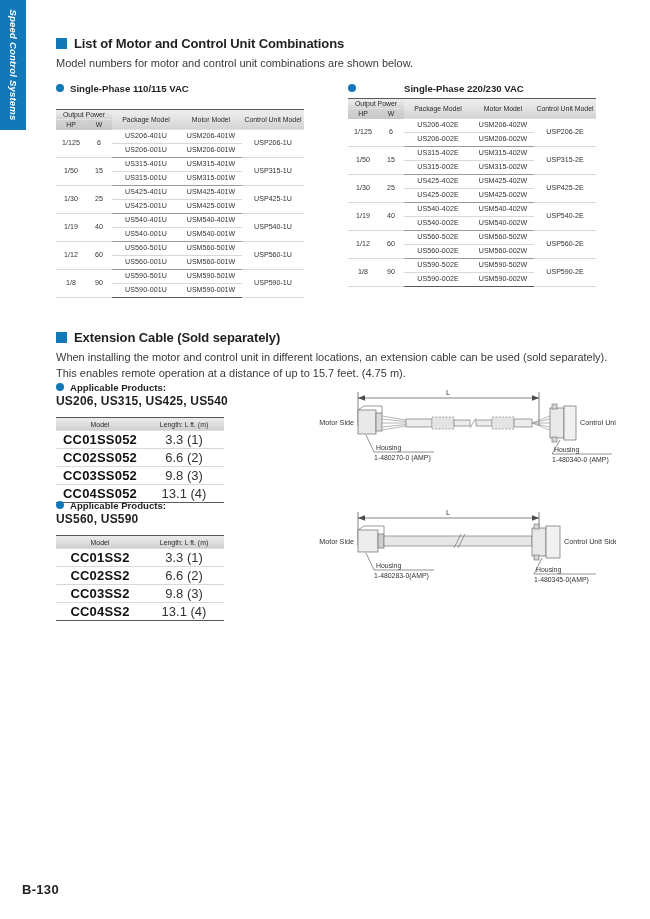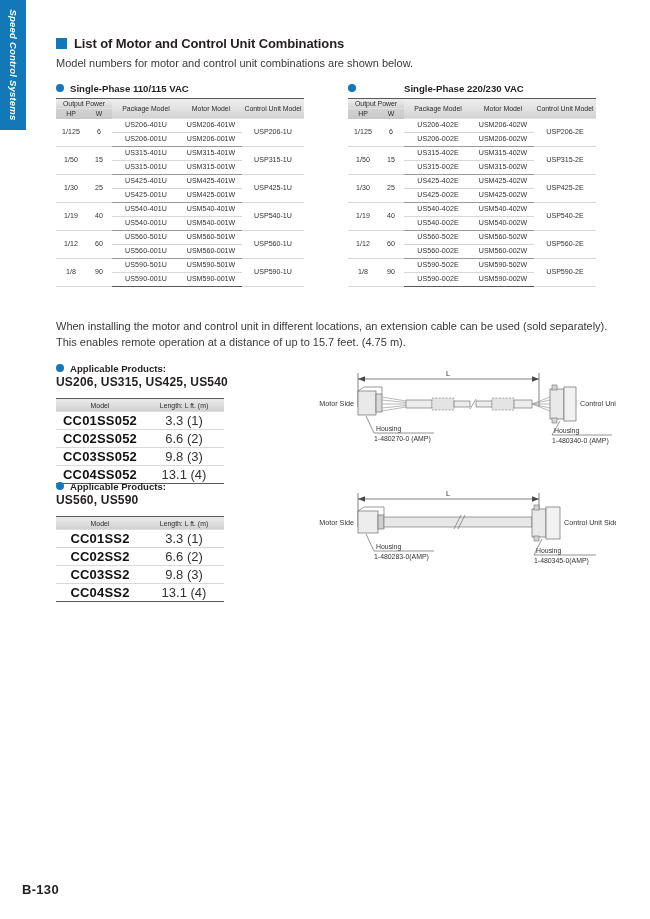--- a/index.html
+++ b/index.html
@@ -172,21 +172,20 @@
   }
   td.rowspan-last {
     border-bottom: 1.4px solid #58595b;
   }
 
   
   .ext-section { margin-top: 32px; }
 
   .ext-body {
     position: relative;
-    margin-top: 12px;
     height: 250px;
   }
 
   .cable-group { position: absolute; }
   .cable-group.g1 { left: 0; top: 0; }
   .cable-group.g2 { left: 0; top: 118px; }
 
   table.cable {
     border-collapse: collapse;
     width: 168px;
@@ -246,21 +245,21 @@
 
     <div class="sec-head">
       <span class="sq-marker"></span>
       <span class="sec-title">List of Motor and Control Unit Combinations</span>
     </div>
     <p class="sec-desc">Model numbers for motor and control unit combinations are shown below.</p>
 
     <div class="combo-tables">
 
       <div class="tbl-wrap">
-        <div class="bullet-head" style="margin-bottom:4px;">
+        <div class="bullet-head" style="margin-bottom:15px;">
           <span class="dot-marker"></span>
           <span class="bullet-title">Single-Phase 110/115 VAC</span>
         </div>
         <table class="spec">
           <colgroup>
             <col style="width:30px">
               <col style="width:26px">
               <col style="width:68px">
               <col style="width:62px">
               <col style="width:62px">
@@ -439,20 +438,24 @@
               <tr class="last">
                 <td class="pkg">US590-002E</td>
                 <td>USM590-002W</td>
               </tr>
             </tbody>
         </table>
       </div>
     </div>
 
     <div class="ext-section">
+      <div class="sec-head">
+        <span class="sq-marker"></span>
+        <span class="sec-title">Extension Cable (Sold separately)</span>
+      </div>
       <p class="sec-desc" style="max-width:556px;">When installing the motor and control unit in different locations, an extension cable can be used (sold separately). This enables remote operation at a distance of up to 15.7 feet. (4.75 m).</p>
 
       <div class="ext-body">
 
         <div class="cable-group g1">
           <div class="bullet-head">
             <span class="dot-marker"></span>
             <span class="bullet-title">Applicable Products:</span>
           </div>
           <div class="applicable-sub">US206, US315, US425, US540</div>

